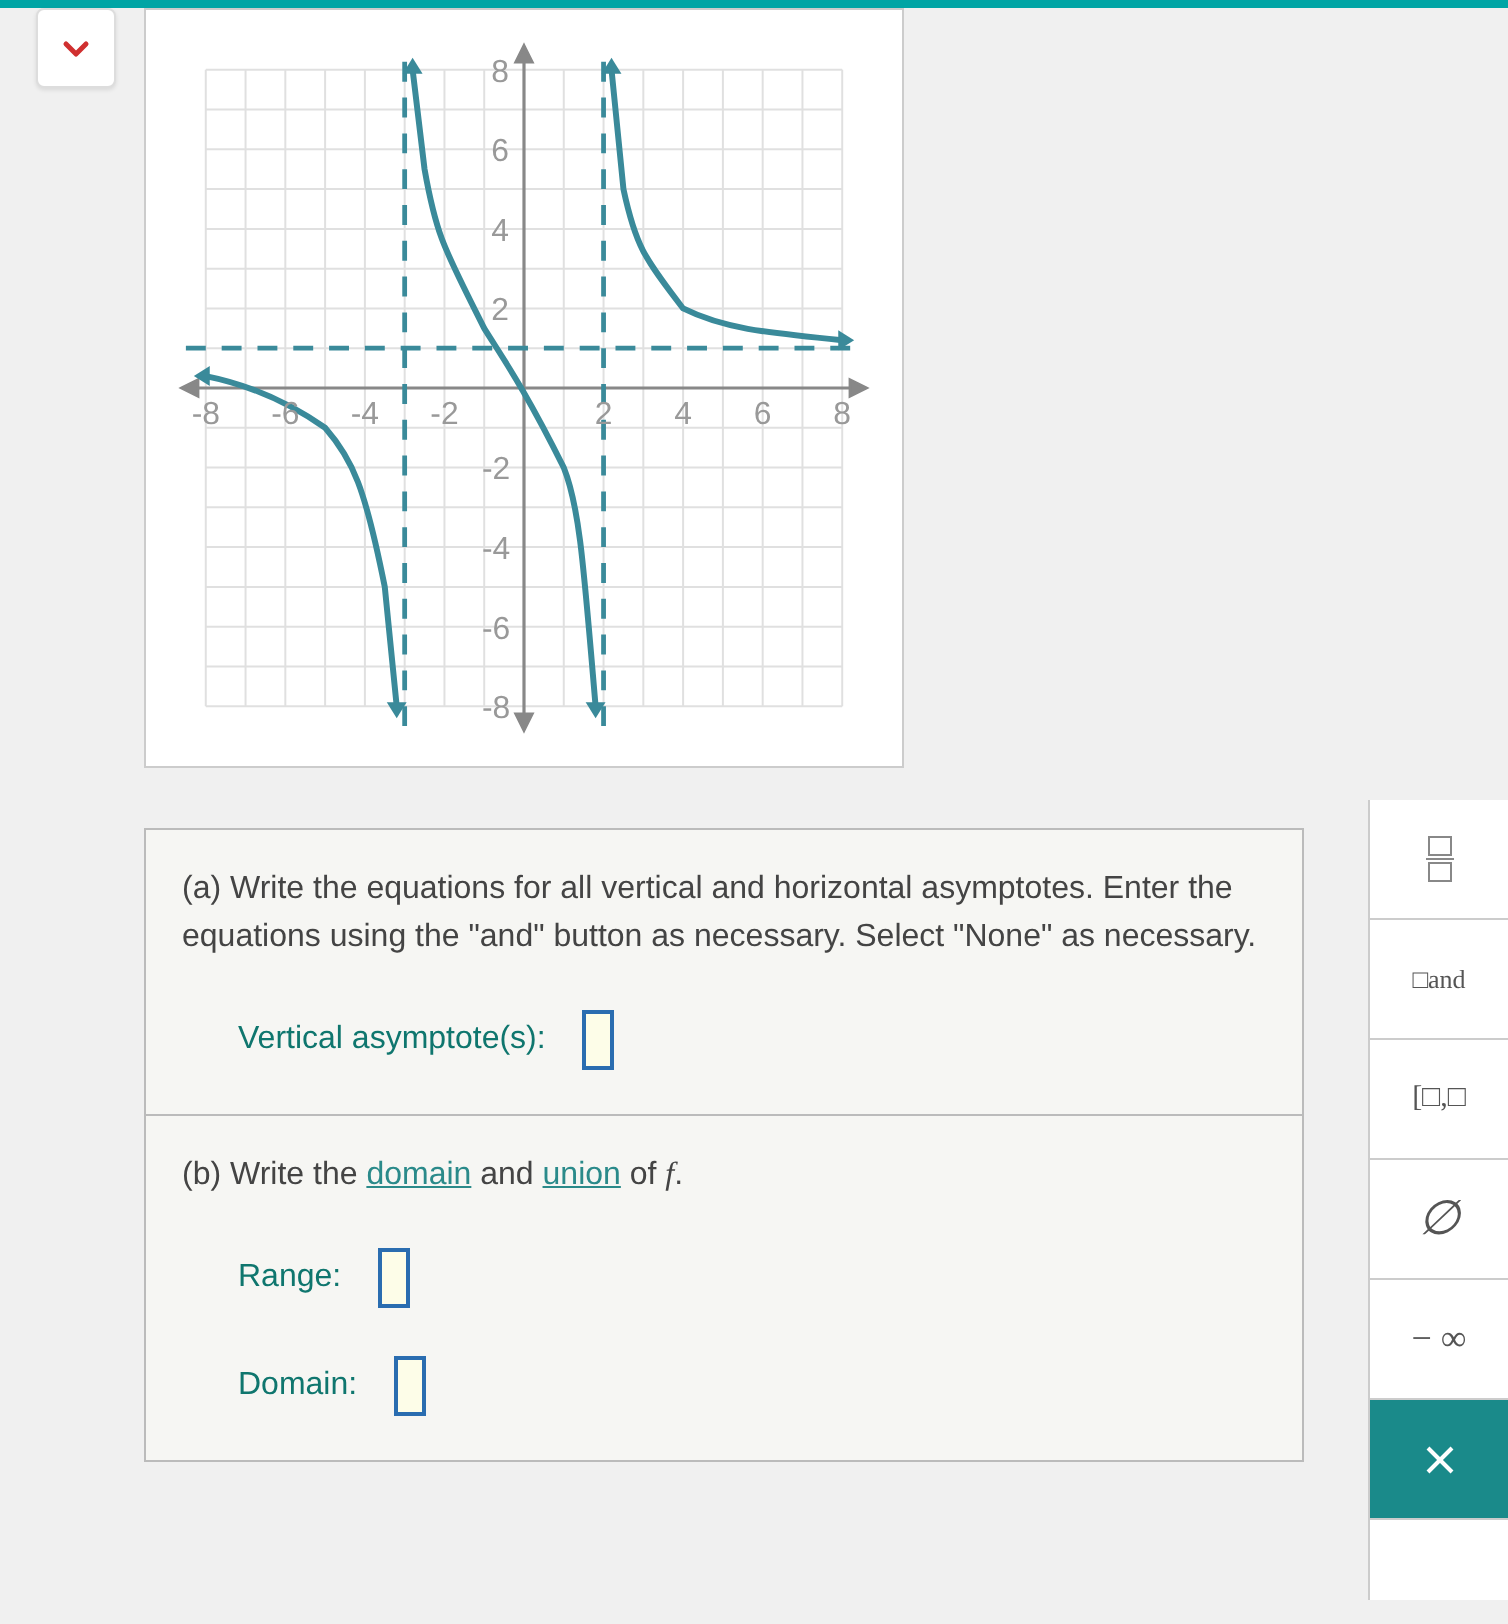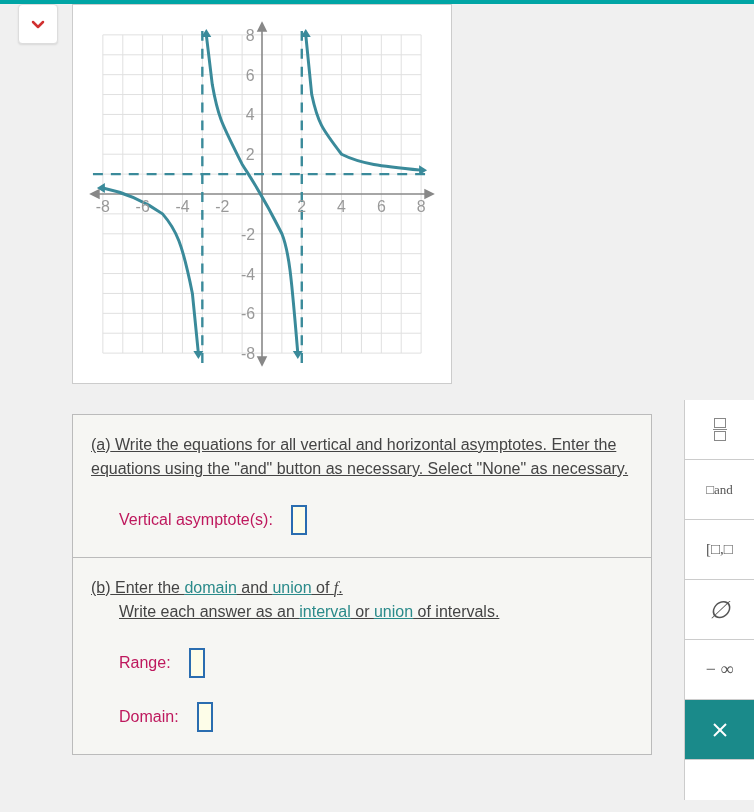--- a/index.html
+++ b/index.html
@@ -46,30 +46,30 @@
   width: 580px;
   background: #f6f6f3;
   border: 1px solid #bbb;
   font-size: 16px;
 }
 .section {
   padding: 18px 18px 22px 18px;
   border-bottom: 1px solid #bbb;
 }
 .section:last-child { border-bottom: none; }
-.section .prompt { color: #444; line-height: 1.5; text-decoration: underline; }
+.section .prompt { color: #444; line-height: 1.5; }
 .indent { margin-left: 28px; }
 .field-row {
   margin-top: 24px;
   display: flex;
   align-items: center;
   gap: 18px;
   margin-left: 28px;
 }
-.field-label { color: #be185d; }
+.field-label { color: #0f766e; }
 .input-box {
   width: 16px;
   height: 30px;
   border: 2px solid #2a6db0;
   background: #fdfde8;
   display: inline-block;
 }
 .link-text { color: #2a8a8a; text-decoration: underline; margin-top: 24px; }
 .tool-sidebar {
   position: absolute;
@@ -209,24 +209,21 @@
       </div>
       <div class="field-row">
         <span class="field-label">Vertical asymptote(s):</span>
         <span class="input-box"></span>
       </div>
     </div>
 
     <div class="section">
       <div class="prompt">
         <span>(b)</span>
-        <span>Enter the </span><span class="link-text">domain</span><span> and </span><span class="link-text">union</span><span> of </span><span style="font-style:italic;font-family:serif">f</span><span>.</span>
-        <div class="indent">
-          <span>Write each answer as an </span><span class="link-text">interval</span><span> or </span><span class="link-text">union</span><span> of intervals.</span>
-        </div>
+        <span>Write the </span><span class="link-text">domain</span><span> and </span><span class="link-text">union</span><span> of </span><span style="font-style:italic;font-family:serif">f</span><span>.</span>
       </div>
       <div class="field-row">
         <span class="field-label">Range:</span>
         <span class="input-box"></span>
       </div>
       <div class="field-row">
         <span class="field-label">Domain:</span>
         <span class="input-box"></span>
       </div>
     </div>

